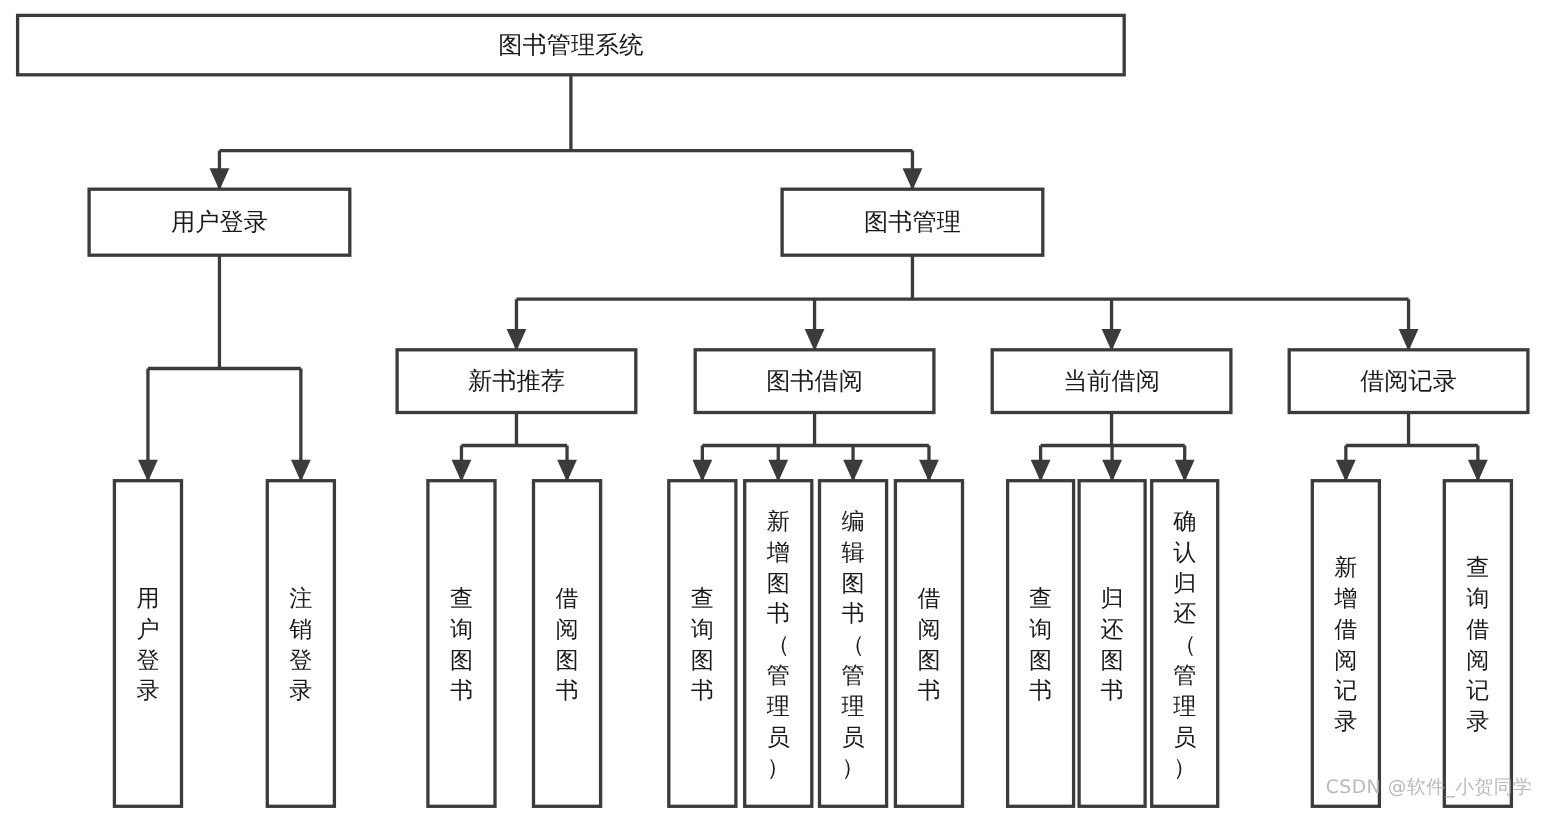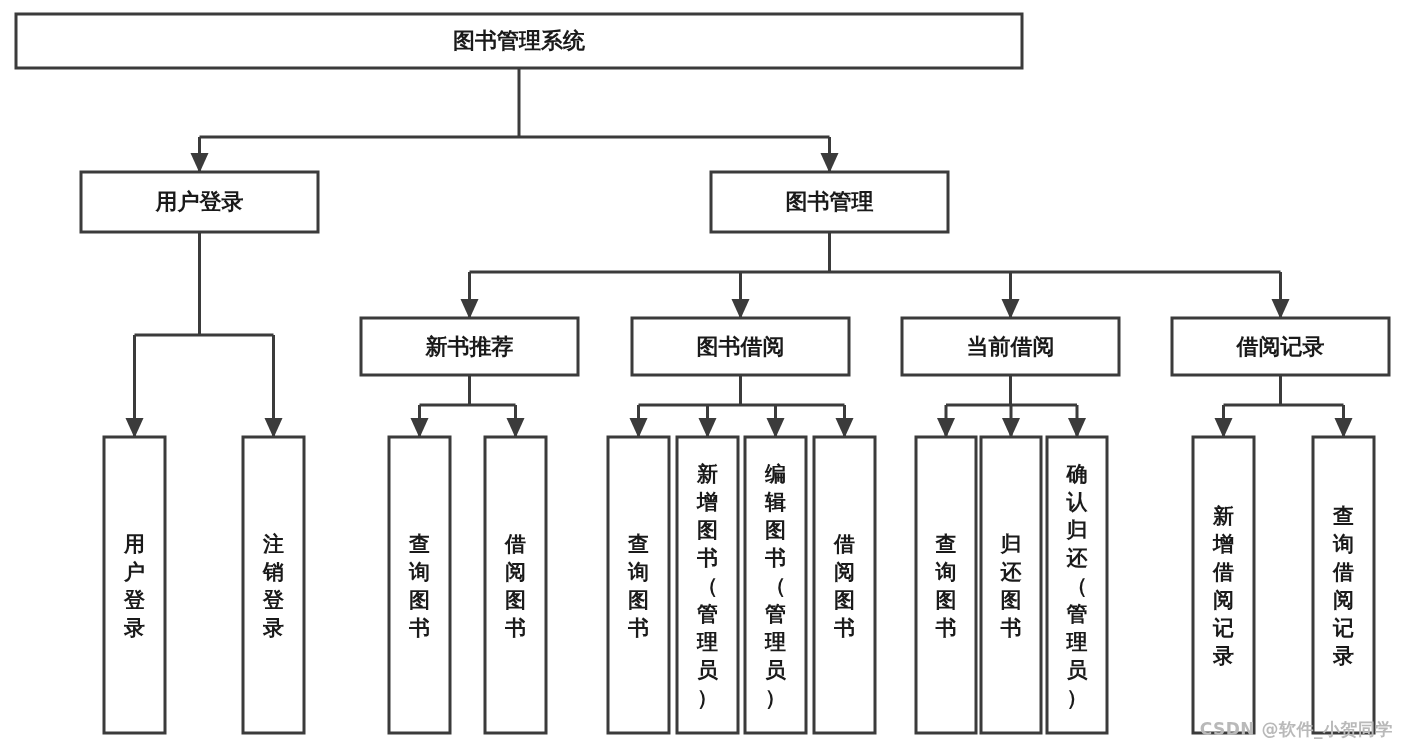--- a/index.html
+++ b/index.html
@@ -11,21 +11,20 @@
     width: 1405px;
     height: 747px;
     font-family: "DejaVu Sans", "Liberation Sans", sans-serif;
     overflow: hidden;
   }
   #diagram-root {
     position: relative;
     width: 1405px;
     height: 747px;
     background: #ffffff;
-    font-weight: bold;
   }
   svg.flow-canvas {
     position: absolute;
     top: 0;
     left: 0;
     width: 1405px;
     height: 747px;
     display: block;
   }
   .node-box {
@@ -51,21 +50,21 @@
     stroke-width: 3;
     fill: none;
   }
   .connector-arrow {
     fill: #3b3b3b;
     stroke: none;
   }
   .watermark-text {
     position: absolute;
     right: 12px;
-    bottom: 6px;
+    bottom: 20px;
     font-family: "DejaVu Sans", "Liberation Sans", sans-serif;
     font-size: 17px;
     color: #b9b9b9;
     white-space: nowrap;
     letter-spacing: 0.5px;
     user-select: none;
   }
 </style>
 </head>
 <body>

